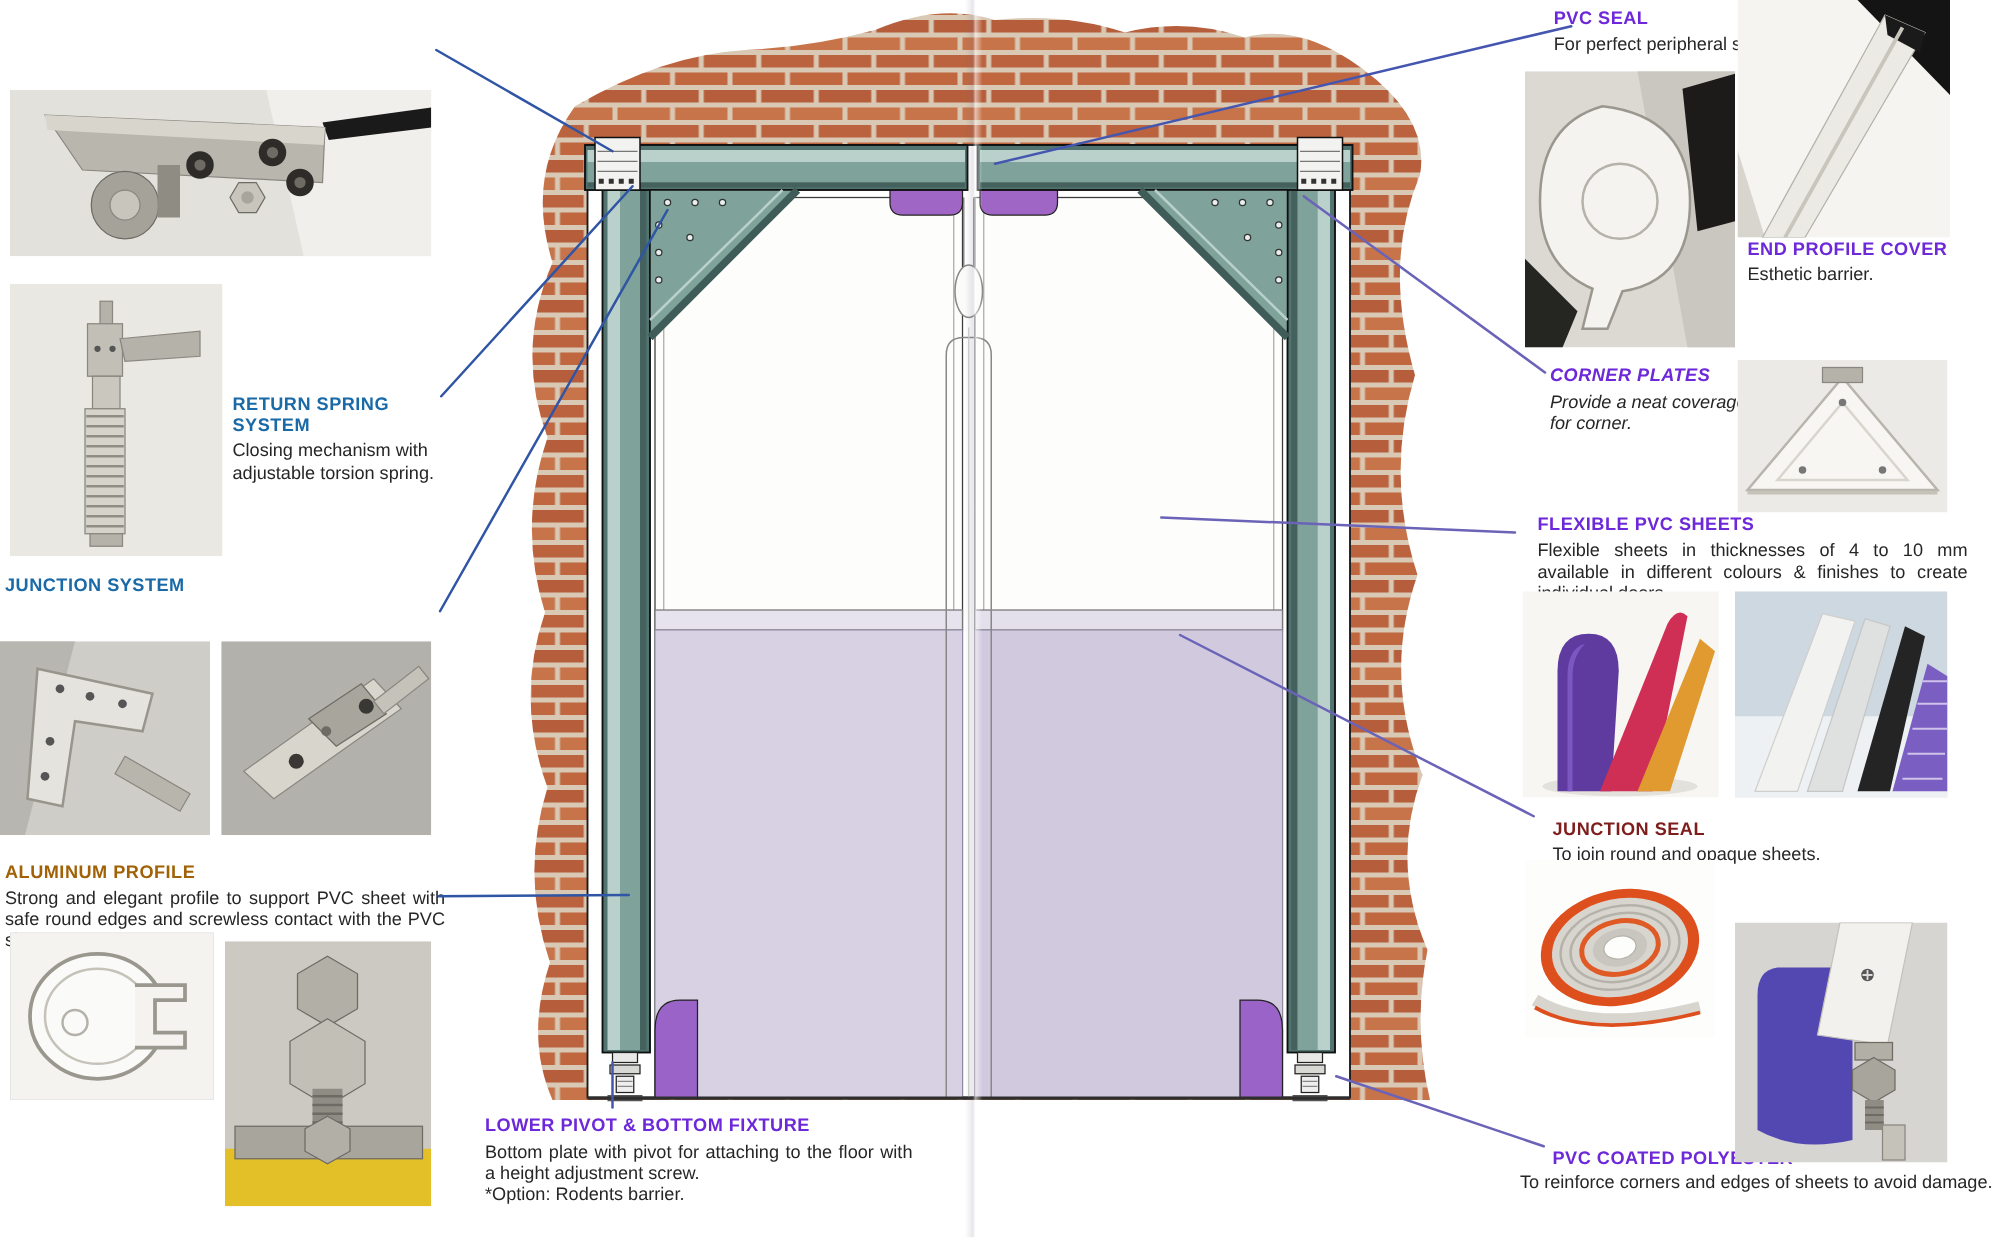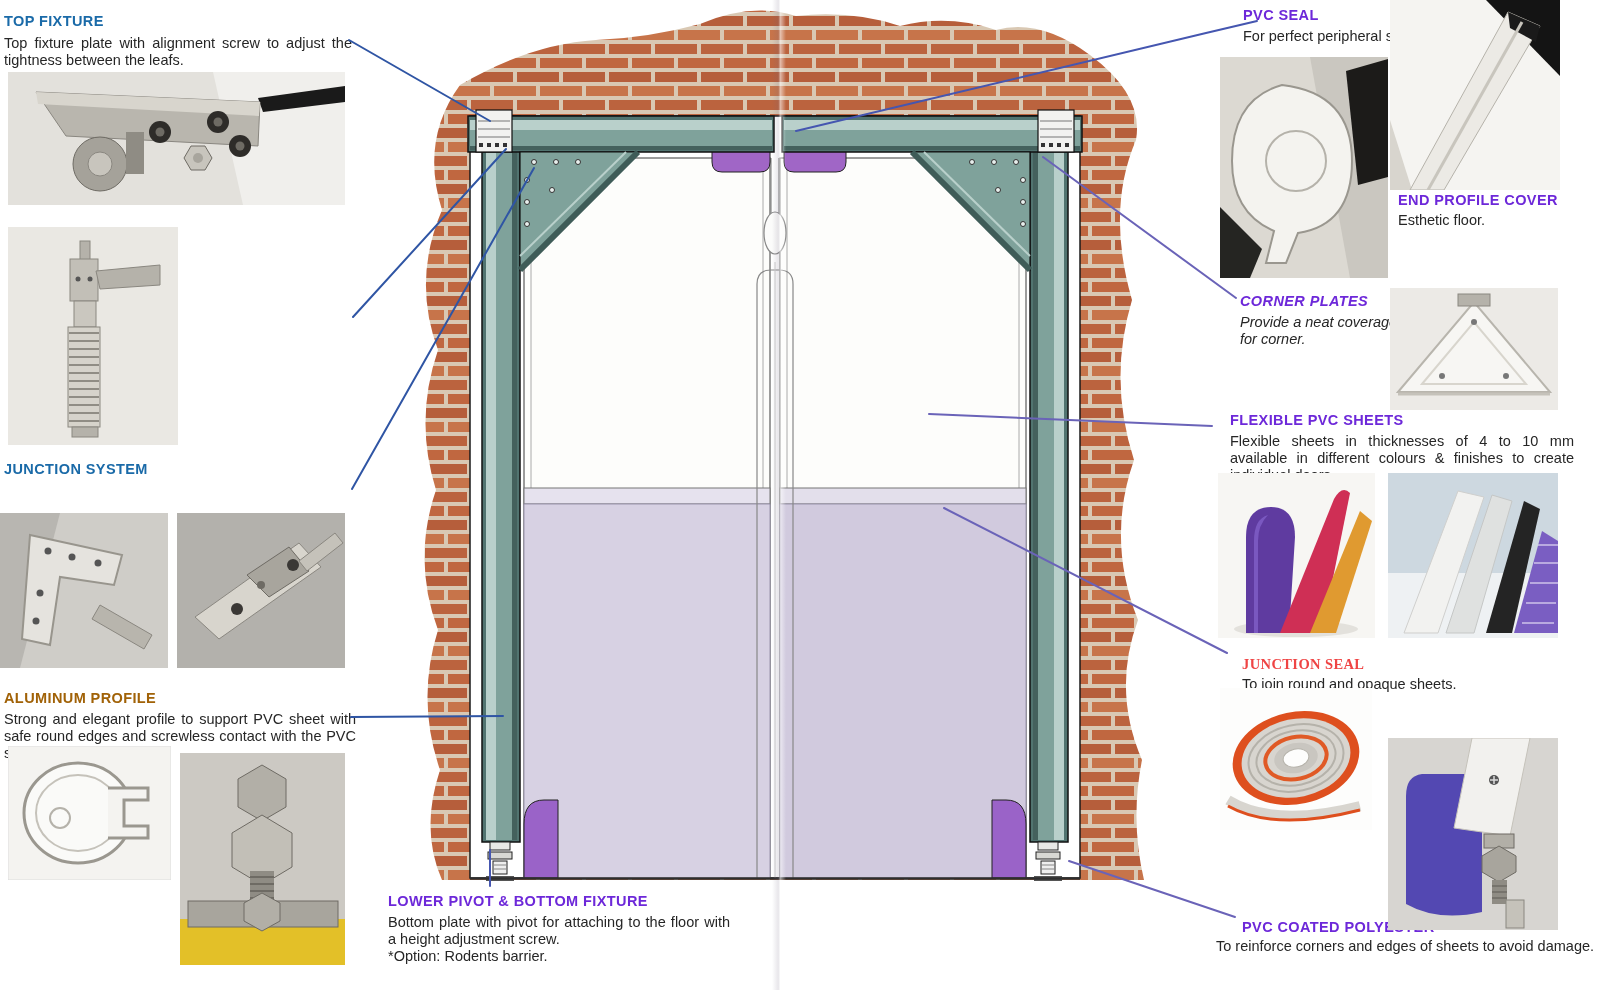--- a/index.html
+++ b/index.html
@@ -6,34 +6,34 @@
   .page{position:relative;width:1600px;height:990px;background:#ffffff;overflow:hidden;
         font-family:"Liberation Sans",sans-serif;}
   .abs{position:absolute;}
   .ttl{margin:0;font-size:14.5px;font-weight:bold;letter-spacing:.4px;line-height:1.15;}
   .bdy{margin:0;font-size:14.5px;color:#262626;line-height:1.2;}
   .just{text-align:justify;}
   .nowrap{white-space:nowrap;}
   .c-blue{color:#1a6aa8;}
   .c-blue2{color:#a16207;}
   .c-purple{color:#6d28d9;}
-  .c-purple-l{color:#ef4444;font-family:Liberation Serif, serif;}
+  .c-purple-l{color:#7f1d1d;}
   svg{display:block;}
   .fold{background:linear-gradient(90deg,rgba(0,0,0,0) 0%,rgba(110,100,125,.16) 45%,rgba(255,255,255,.55) 60%,rgba(0,0,0,0) 100%);}
 </style>
 </head>
 <body>
 
 <div class="page">
 
-  <div class="abs" style="left:4px;top:13px;width:348px;">
-    <h2 class="ttl c-blue">TOP FIXTURE</h2>
-    <p class="bdy just" style="margin-top:5px;">Top fixture plate with alignment screw to adjust the tightness between the leafs.</p>
-  </div>
-
+
+  <div class="abs" style="left:186px;top:316px;width:178px;">
+    <h2 class="ttl c-blue">RETURN SPRING SYSTEM</h2>
+    <p class="bdy" style="margin-top:4px;">Closing mechanism with adjustable torsion spring.</p>
+  </div>
 
   <div class="abs" style="left:4px;top:461px;width:350px;">
     <h2 class="ttl c-blue">JUNCTION SYSTEM</h2>
   </div>
 
   <div class="abs" style="left:4px;top:690px;width:352px;">
     <h2 class="ttl c-blue2">ALUMINUM PROFILE</h2>
     <p class="bdy just" style="margin-top:4px;">Strong and elegant profile to support PVC sheet with safe round edges and screwless contact with the PVC sheet.</p>
   </div>
 
@@ -43,21 +43,21 @@
     <p class="bdy">*Option: Rodents barrier.</p>
   </div>
 
   <div class="abs" style="left:1243px;top:7px;width:200px;">
     <h2 class="ttl c-purple">PVC SEAL</h2>
     <p class="bdy nowrap" style="margin-top:4px;">For perfect peripheral sealing.</p>
   </div>
 
   <div class="abs" style="left:1398px;top:192px;width:180px;">
     <h2 class="ttl c-purple">END PROFILE COVER</h2>
-    <p class="bdy" style="margin-top:3px;">Esthetic floor.</p>
+    <p class="bdy" style="margin-top:3px;">Esthetic barrier.</p>
   </div>
 
   <div class="abs" style="left:1240px;top:293px;width:172px;font-style:italic;">
     <h2 class="ttl c-purple">CORNER PLATES</h2>
     <p class="bdy" style="margin-top:4px;">Provide a neat coverage for corner.</p>
   </div>
 
   <div class="abs" style="left:1218px;top:412px;width:344px;margin-left:12px;">
     <h2 class="ttl c-purple">FLEXIBLE PVC SHEETS</h2>
     <p class="bdy just" style="margin-top:4px;">Flexible sheets in thicknesses of 4 to 10 mm available in different colours &amp; finishes to create individual doors.</p>

